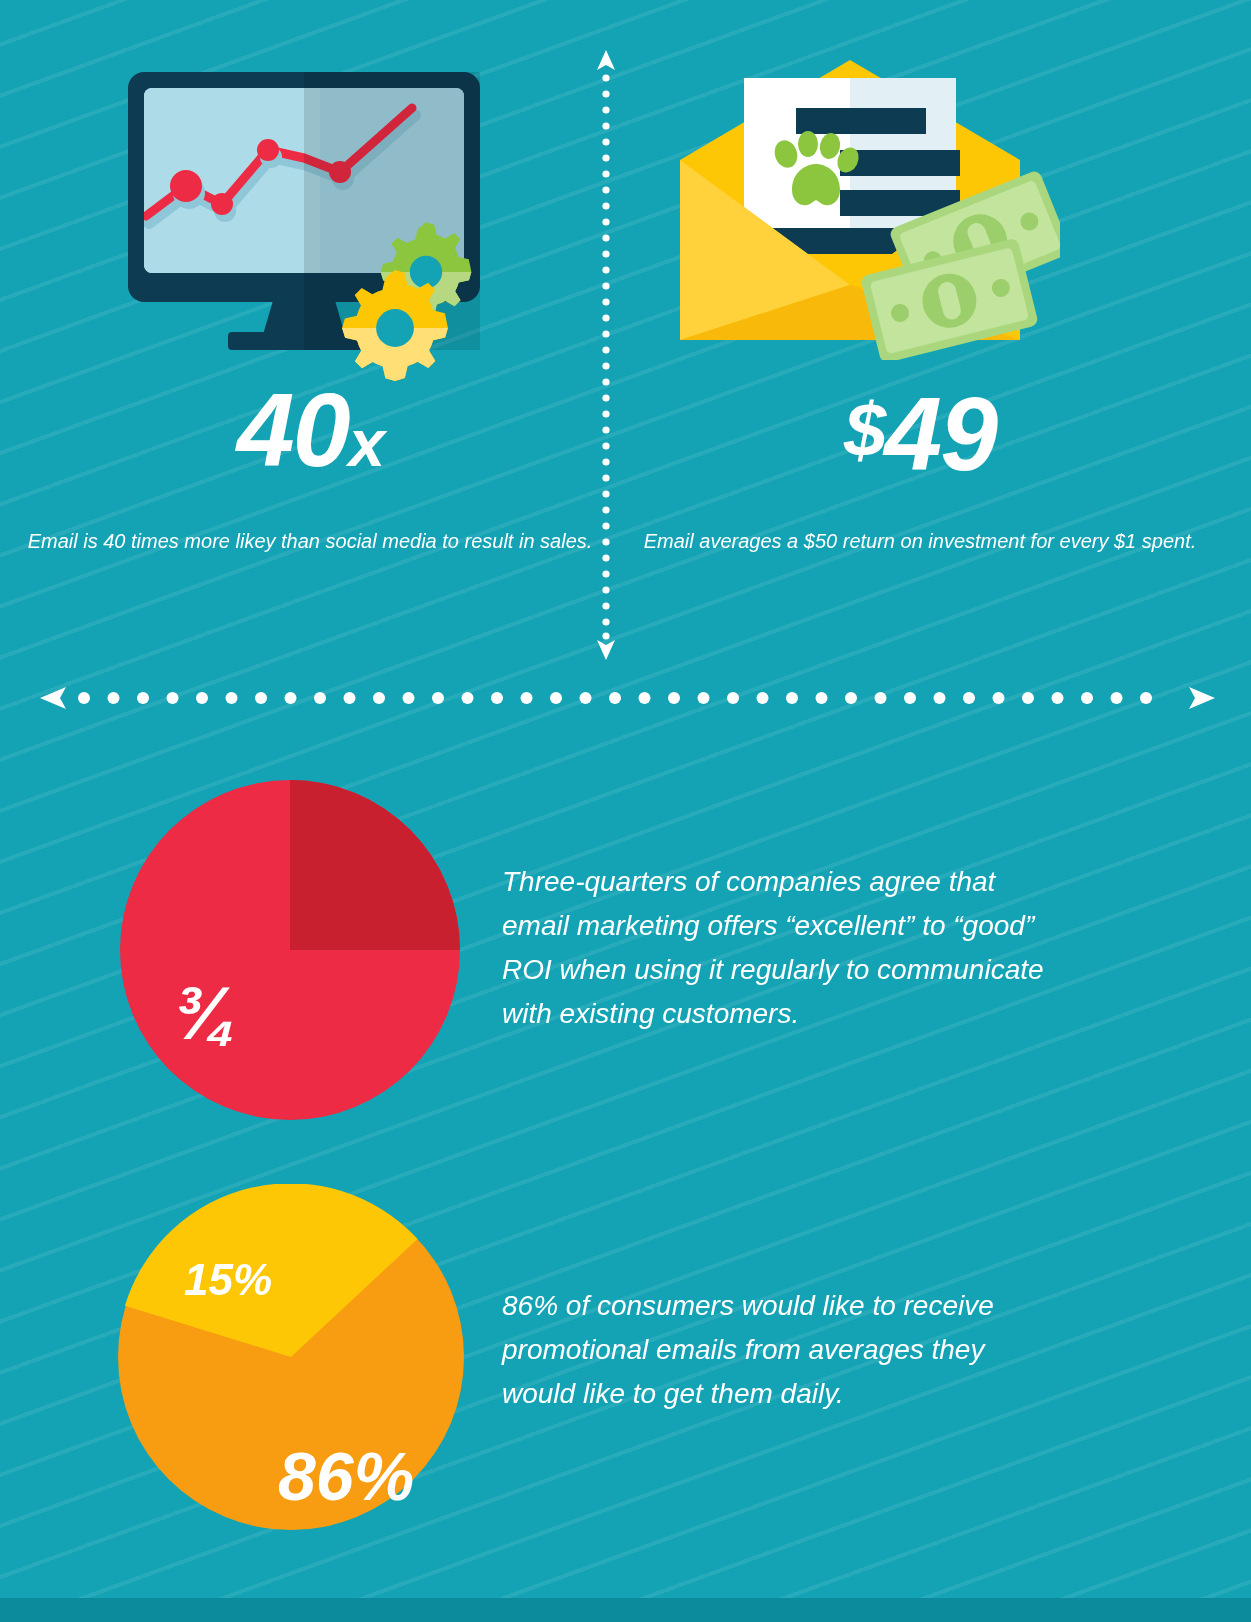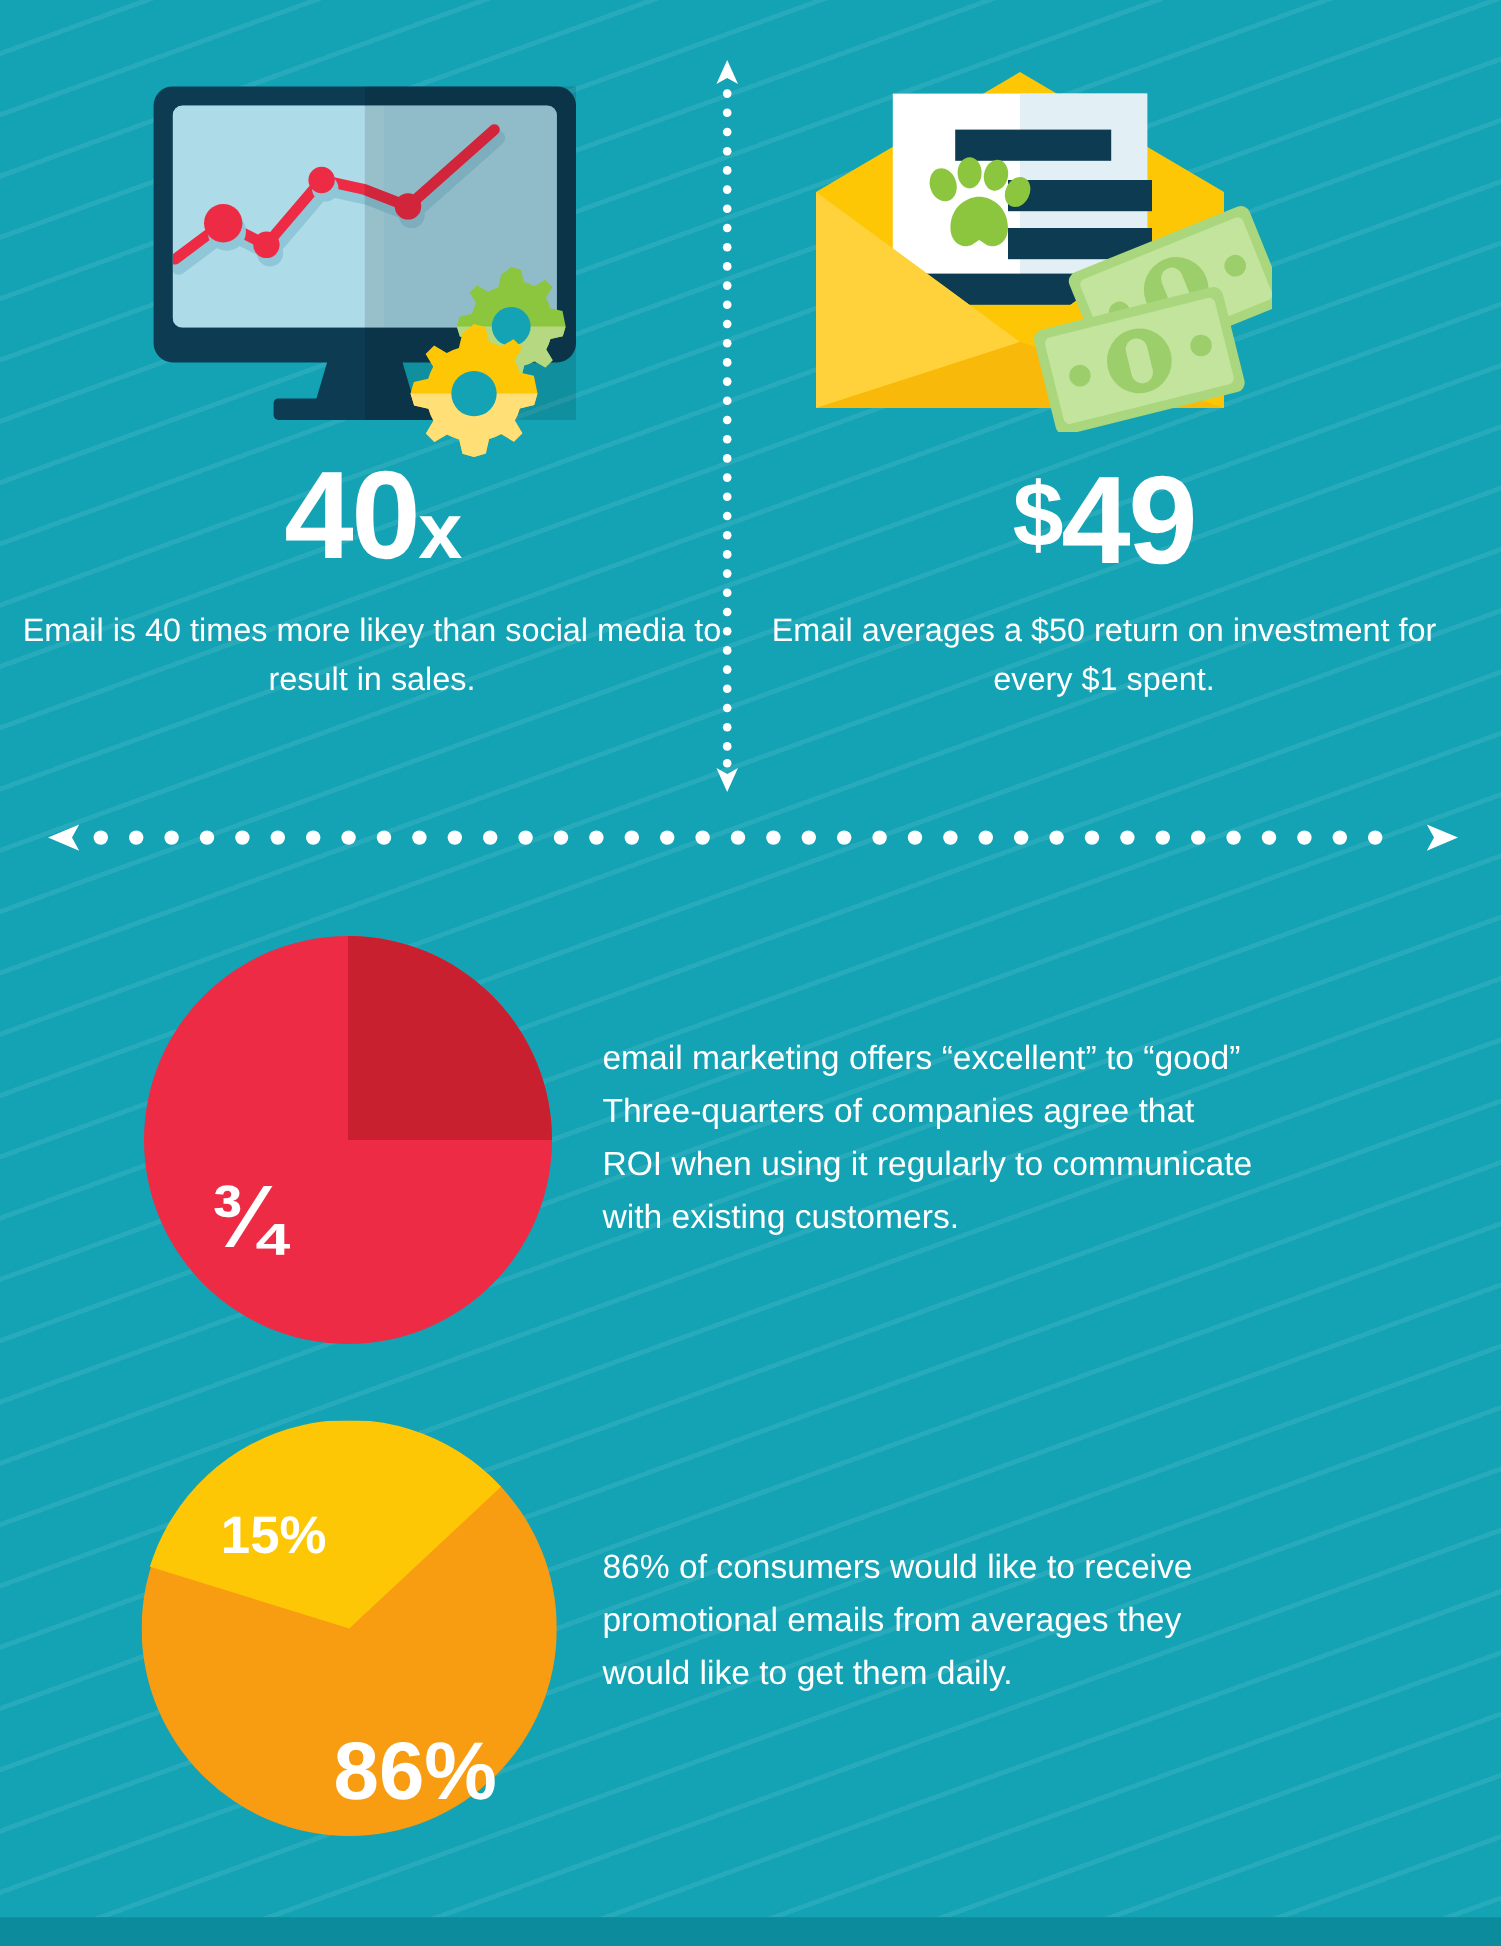--- a/index.html
+++ b/index.html
@@ -7,20 +7,21 @@
     padding: 0;
     background: #0b8b9c;
   }
   .page {
     position: relative;
     width: 1251px;
     height: 1598px;
     overflow: hidden;
     background-color: #13a3b5;
     font-family: "Liberation Sans", sans-serif;
+    font-style: italic;
   }
   
   .stripes {
     position: absolute;
     inset: 0;
     background-image: repeating-linear-gradient(
       160deg,
       rgba(255,255,255,0.00) 0px,
       rgba(255,255,255,0.00) 40px,
       rgba(255,255,255,0.085) 40px,
@@ -68,23 +69,24 @@
   .stat-number .prefix-dollar {
     font-size: 76px;
     vertical-align: 14px;
     font-weight: 800;
   }
   .stat-caption {
     position: absolute;
     width: 100%;
     text-align: center;
     color: #ffffff;
-    font-size: 27px;
+    font-size: 20px;
     line-height: 41px;
     font-weight: 400;
+    margin-top: 16px;
   }
 
   
   .monitor-wrap { position: absolute; left: 100px; top: 60px; width: 420px; height: 300px; }
   .monitor-body {
     position: absolute; left: 18px; top: 12px;
     width: 352px; height: 230px;
     background: #0d3c52;
     border-radius: 16px;
   }
@@ -374,22 +376,22 @@
   <div class="pie-section" style="top:760px; height:380px;">
     <div class="pie-wrap" style="left:120px; top:20px;">
       <svg width="340" height="340" viewBox="0 0 340 340">
         <circle cx="170" cy="170" r="170" fill="#ee2b44"></circle>
         <path d="M170 170 L170 0 A170 170 0 0 1 340 170 Z" fill="#c8202f"></path>
       </svg>
       <div class="pie-label" style="left:55px; top:197px; font-size:74px;">¾</div>
     </div>
 
     <div class="para" style="left:502px; top:100px;">
+      <span class="line">Three-quarters of companies agree that</span>
       <span class="line">email marketing offers “excellent” to “good”</span>
-      <span class="line">Three-quarters of companies agree that</span>
       <span class="line">ROI when using it regularly to communicate</span>
       <span class="line">with existing customers.</span>
     </div>
   </div>
 
   <div class="pie-section" style="top:1170px; height:380px;">
     <div class="pie-wrap" style="left:118px; top:14px;">
       <svg width="346" height="346" viewBox="0 0 346 346">
         <circle cx="173" cy="173" r="173" fill="#f89c12"></circle>
         <path d="M173 173 L173 0 A173 173 0 0 0 22.2 259.5 Z" fill="#fdc706" transform="rotate(47 173 173)"></path>

